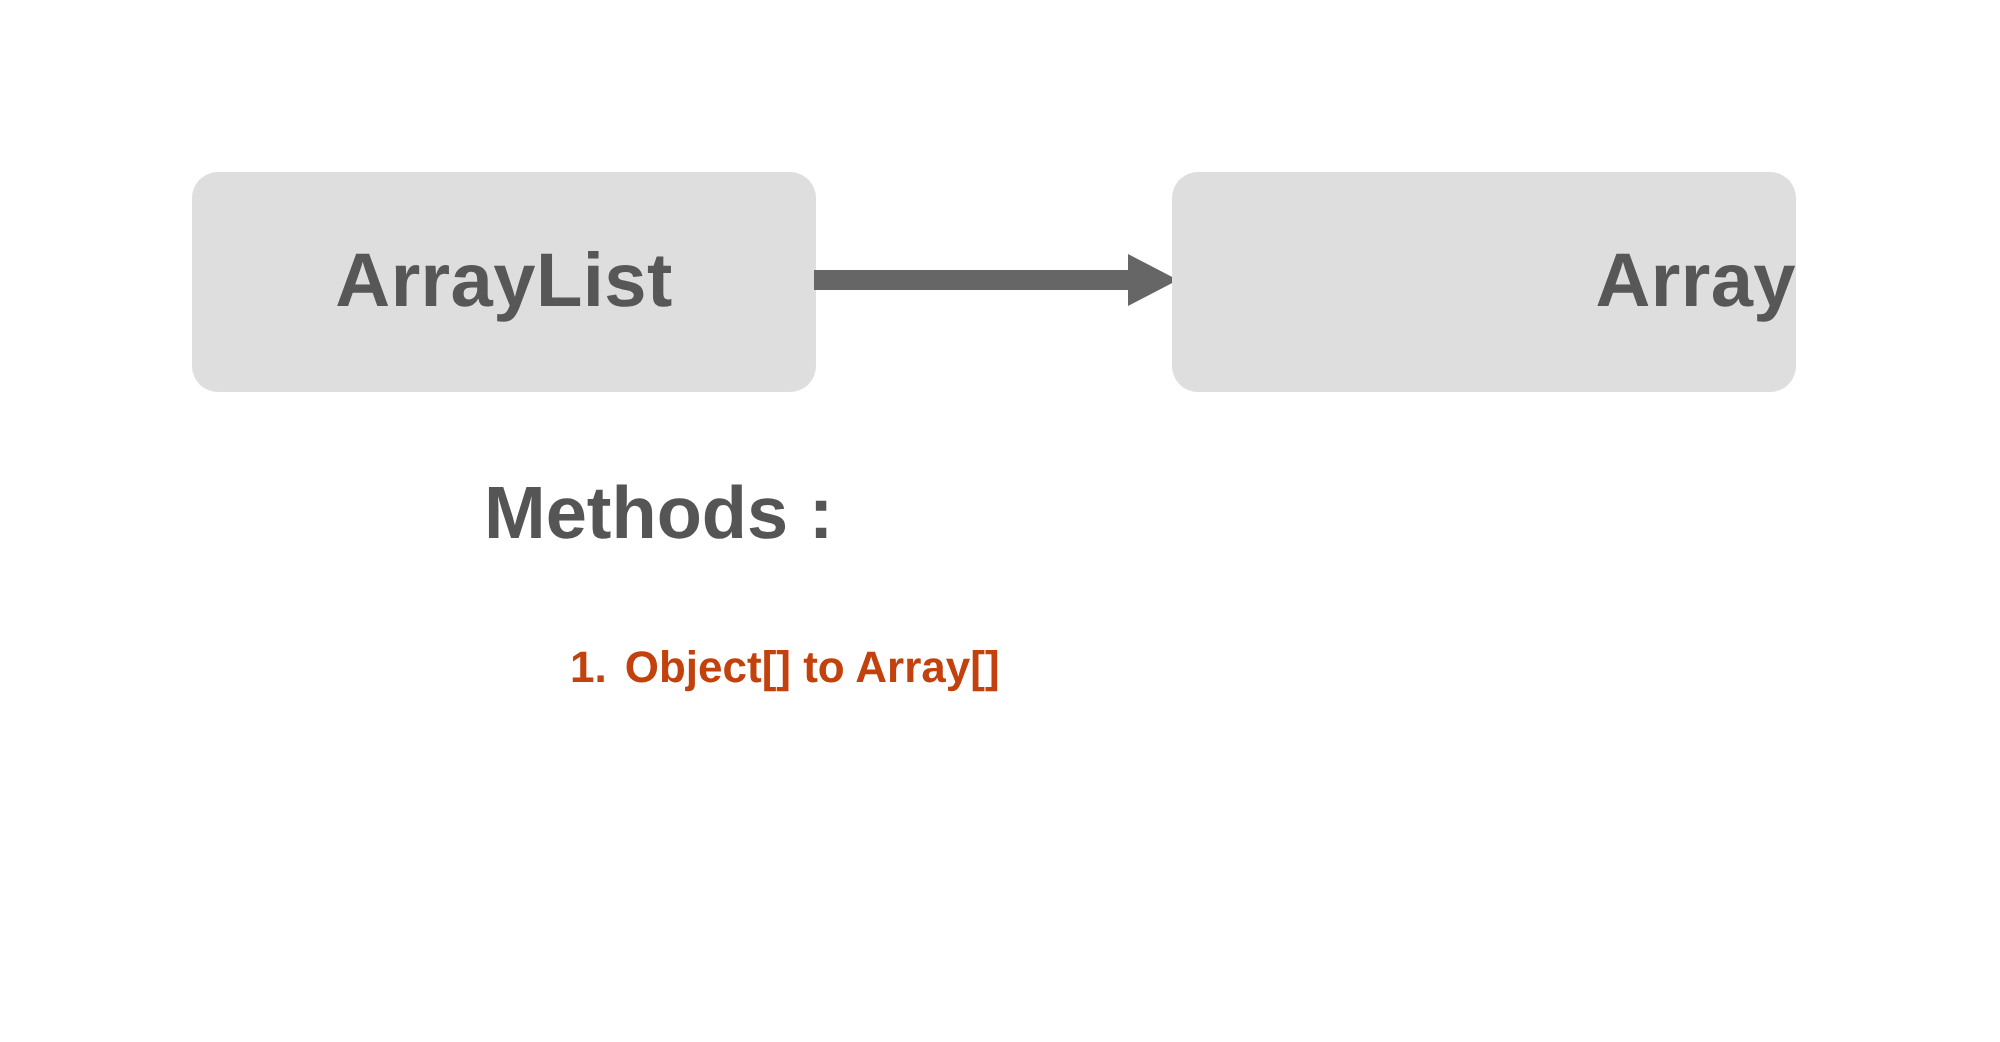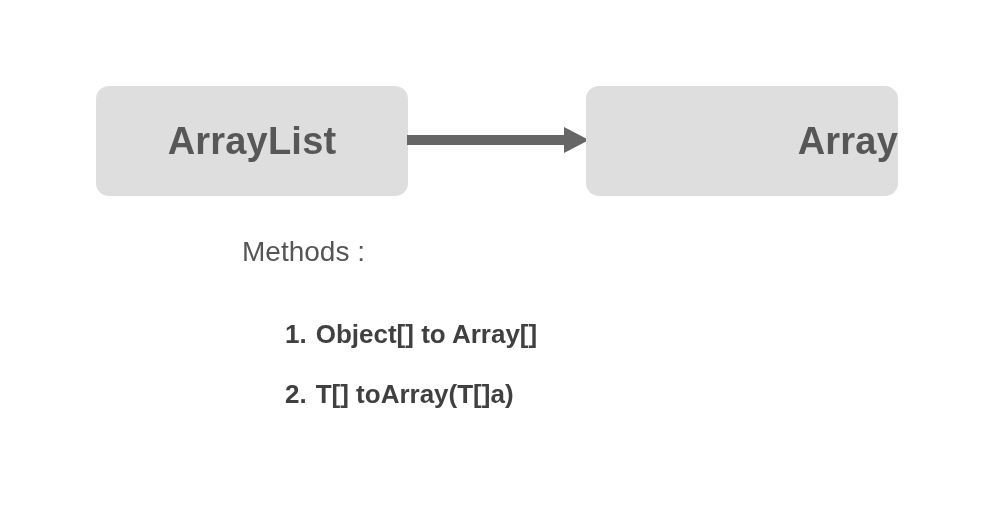--- a/index.html
+++ b/index.html
@@ -49,39 +49,39 @@
     top: 124px;
     width: 188px;
     height: 32px;
   }
 
   
   #methods-heading {
     position: absolute;
     left: 242px;
     top: 238px;
-    font-size: 28px;
-    font-weight: normal;
+    font-size: 37px;
+    font-weight: bold;
     color: #555555;
     line-height: 1;
     white-space: nowrap;
   }
 
   #methods-list {
     position: absolute;
     left: 285px;
     top: 304px;
     margin: 0;
     padding: 0;
     list-style: none;
   }
   #methods-list li {
-    font-size: 26px;
+    font-size: 22px;
     font-weight: bold;
-    color: #404040;
+    color: #c2410c;
     line-height: 60px;
     white-space: nowrap;
   }
   .item-number { margin-right: 9px; }
 </style>
 </head>
 <body>
 
 <div id="canvas">
 
@@ -98,18 +98,15 @@
   <div class="node-box" id="node-array">
     <span class="node-label">Array</span>
   </div>
 
   <div id="methods-heading">Methods :</div>
 
   <ul id="methods-list">
     <li>
       <span class="item-number">1.</span><span class="item-text">Object[] to Array[]</span>
     </li>
-    <li>
-      <span class="item-number">2.</span><span class="item-text">T[] toArray(T[]a)</span>
-    </li>
   </ul>
 
 </div>
 
 </body></html>

